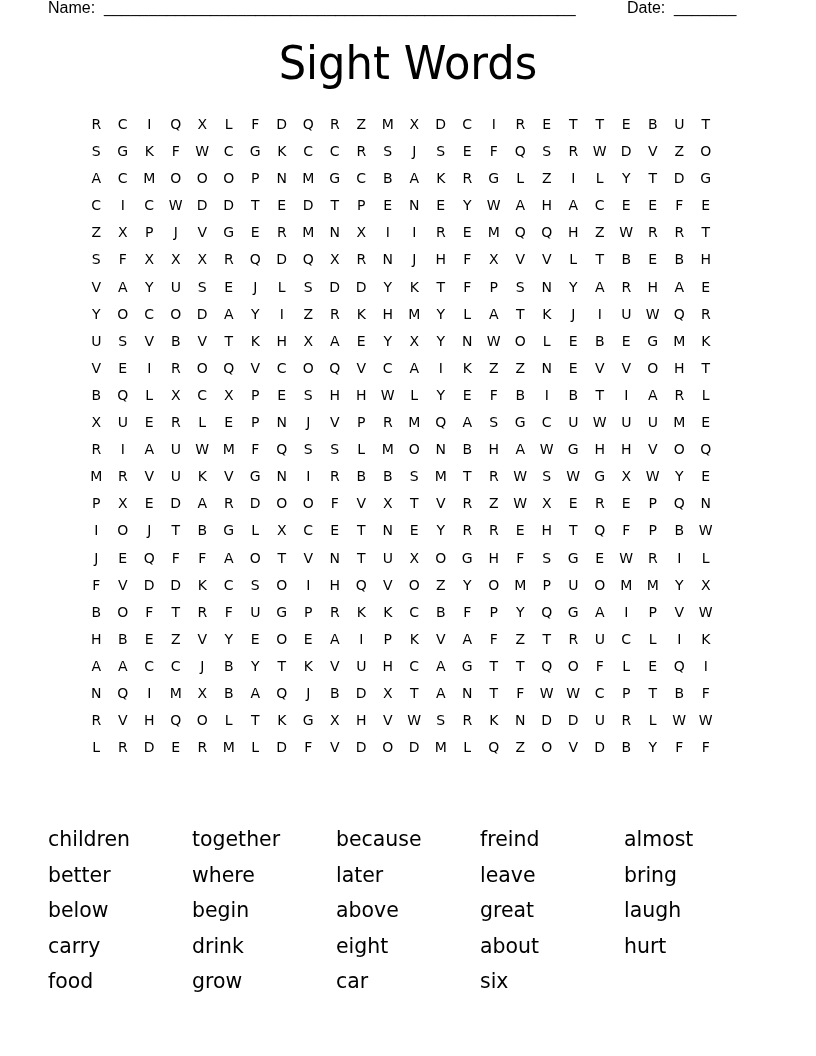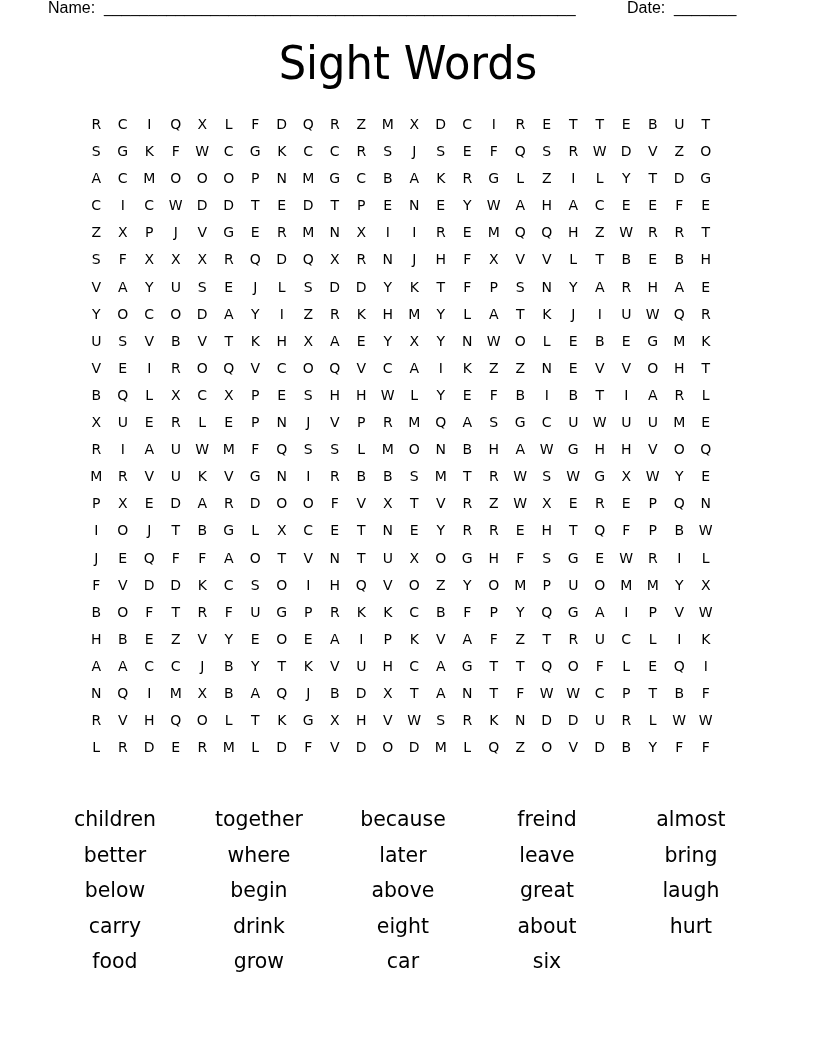--- a/index.html
+++ b/index.html
@@ -51,26 +51,25 @@
       grid-auto-rows: 27.1px;
     }
     .cell {
       font-family: "DejaVu Sans", sans-serif;
       font-size: 14px;
       text-align: center;
       line-height: 20px;
     }
     .words {
       position: absolute;
-      top: 804px;
+      top: 824px;
       left: 48px;
       display: grid;
       grid-template-columns: repeat(5, 144px);
       grid-auto-rows: 35.6px;
-      text-align: center;
     }
     .word {
       font-family: "DejaVu Sans", sans-serif;
       font-size: 22px;
       line-height: 30px;
       white-space: nowrap;
       transform: scaleX(0.93);
       transform-origin: left center;
     }
   </style>

